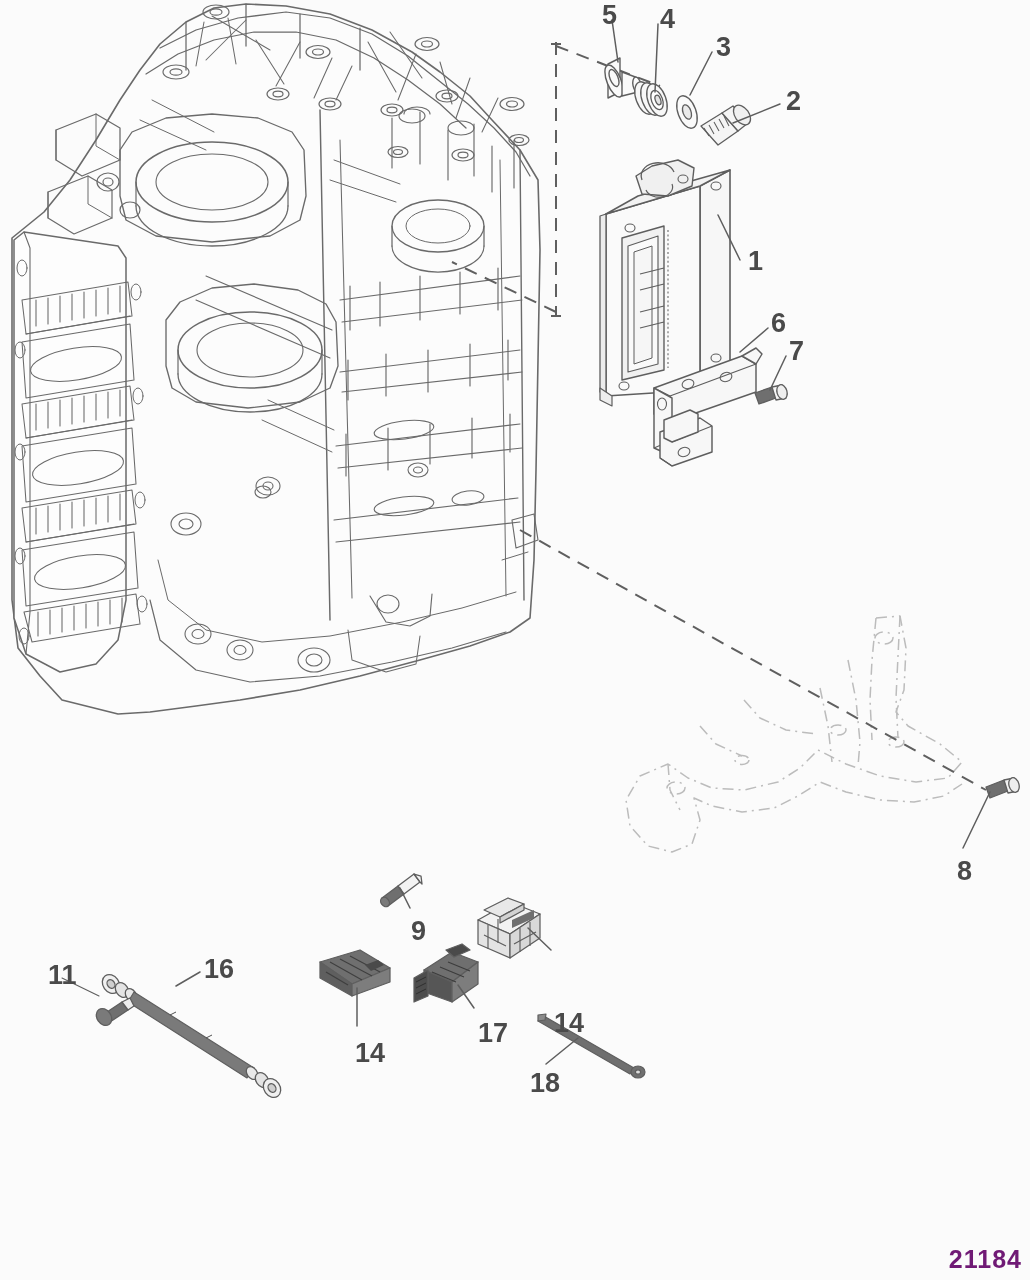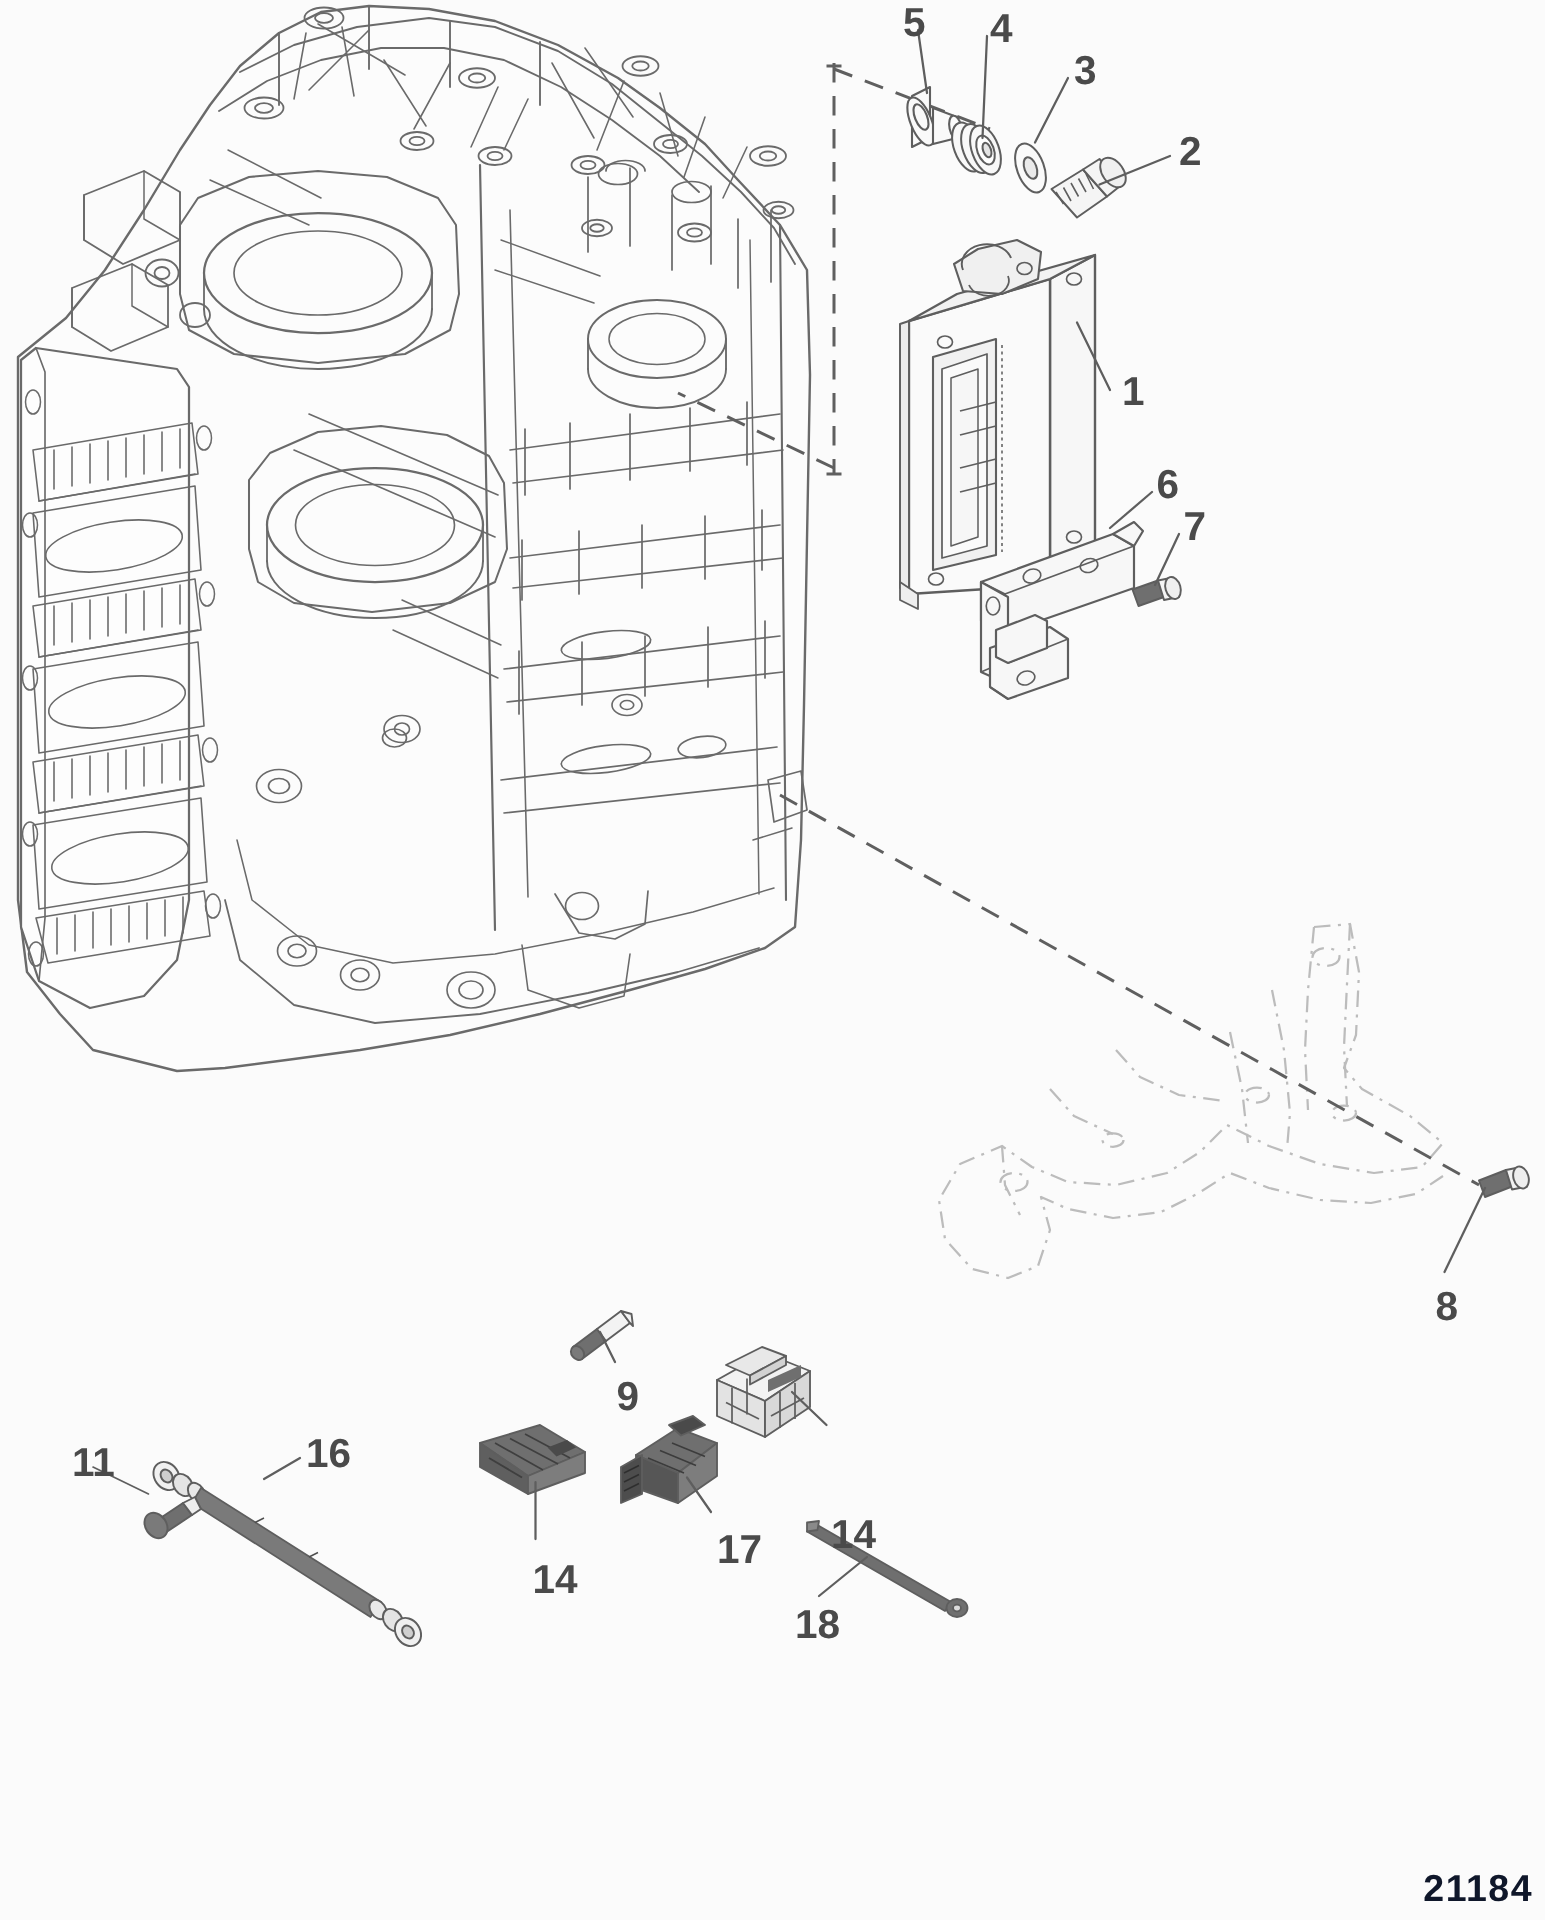--- a/index.html
+++ b/index.html
@@ -2,21 +2,21 @@
 <html><head>
 <meta charset="utf-8">
 <style>
   html,body{margin:0;padding:0;background:#ffffff;}
   body{width:1030px;height:1280px;font-family:"Liberation Sans",sans-serif;overflow:hidden;}
   #stage{position:relative;width:1030px;height:1280px;background:#fbfbfb;}
   svg.layer{position:absolute;left:0;top:0;width:1030px;height:1280px;}
   .callout{position:absolute;font-family:"Liberation Sans",sans-serif;font-weight:bold;
            font-size:27px;color:#4a4a4a;line-height:1;user-select:none;}
   .diagid{position:absolute;right:8px;bottom:6px;font-family:"Liberation Sans",sans-serif;
-          font-weight:bold;font-size:25px;color:#0f172a;letter-spacing:1px;text-align:center;}
+          font-weight:bold;font-size:25px;color:#701a75;letter-spacing:1px;text-align:center;}
 </style>
 </head>
 <body>
 
 <div id="stage">
 
   <svg class="layer" viewBox="0 0 1030 1280">
     <defs>
       <g id="hatchdot"></g>
     </defs>

